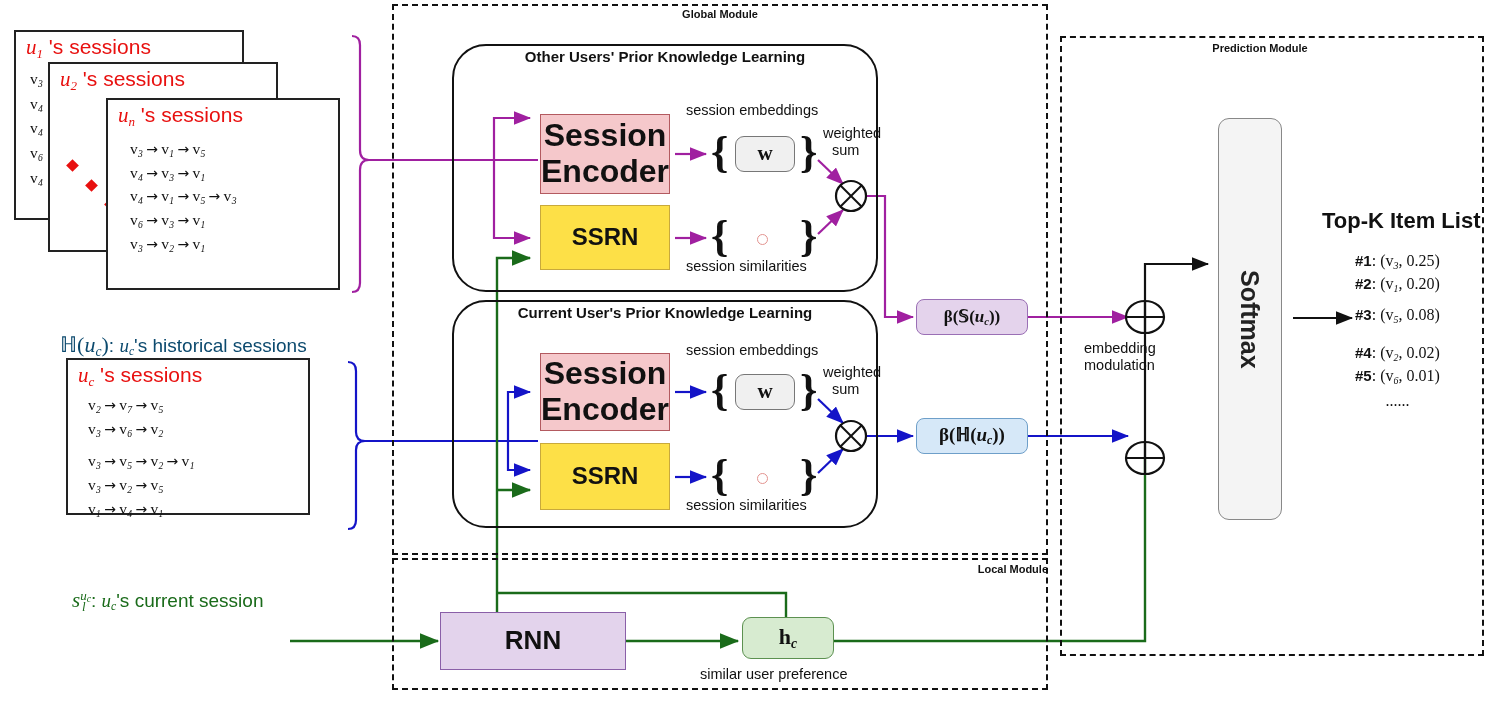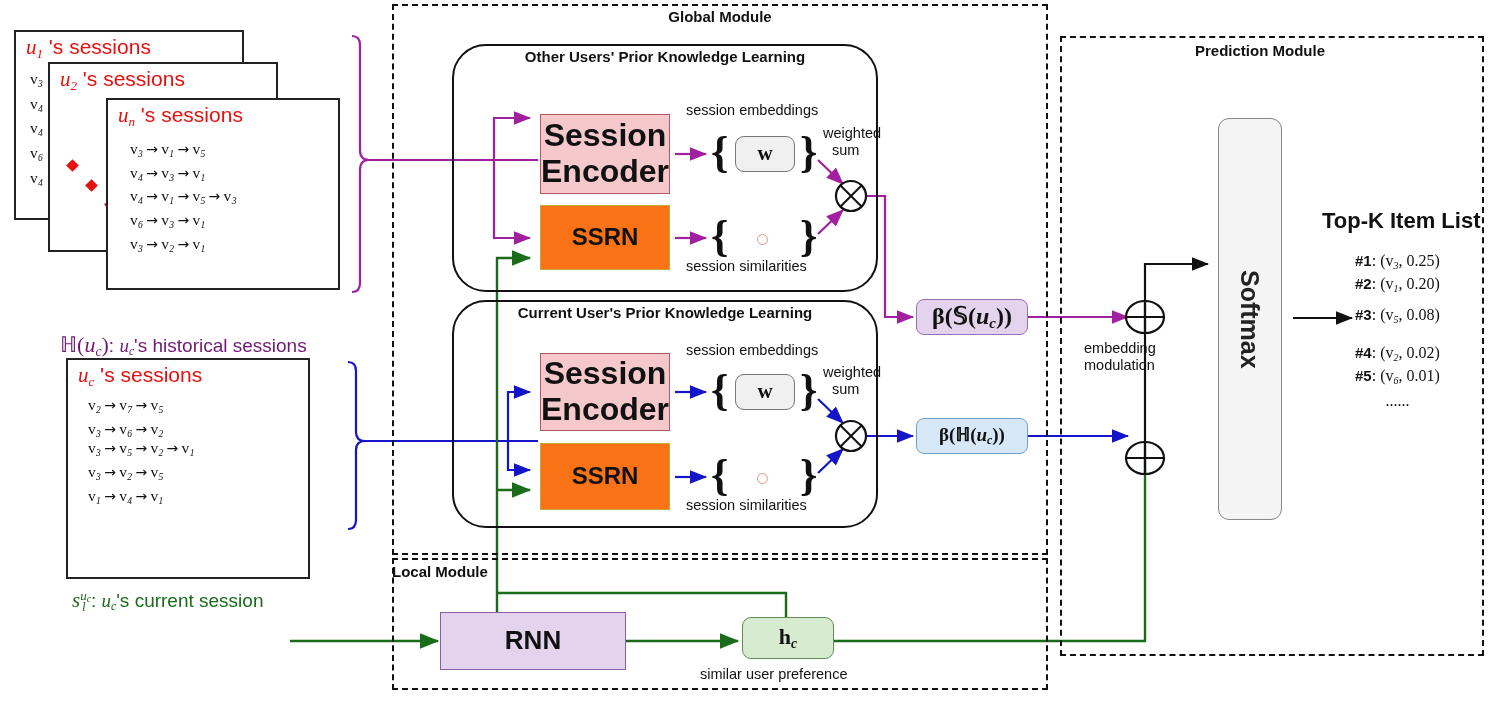--- a/index.html
+++ b/index.html
@@ -7,47 +7,47 @@
   #stage{position:relative;width:1492px;height:704px;background:#fff;overflow:hidden;}
   .abs{position:absolute;}
   .ser{font-family:"Liberation Serif", serif;}
   .it{font-style:italic;}
   .sub{font-size:0.62em;vertical-align:-0.28em;font-style:italic;}
   .sup{font-size:0.62em;vertical-align:0.52em;font-style:italic;}
 
   
   .grp-title{font-size:19px;white-space:nowrap;}
   .t-purple{color:#a020a0;}
-  .t-blue{color:#701a75;}
+  .t-blue{color:#0c4a6e;}
   .t-green{color:#1a6b1a;}
 
   
   .card{background:#fff;border:2.5px solid #222;box-sizing:border-box;}
   .card-title{color:#e8100f;font-size:21px;font-weight:400;white-space:nowrap;}
   .seq{font-family:"Liberation Serif", serif;font-size:15.5px;color:#111;white-space:nowrap;letter-spacing:.3px;}
   .seq .arr{font-family:"DejaVu Sans", sans-serif;font-size:14px;padding:0 3px;}
   .diamond{width:9px;height:9px;background:#e8100f;transform:rotate(45deg);}
 
   
   .dashed{border:2.5px dashed #111;box-sizing:border-box;background:transparent;}
-  .mod-title{font-size:15px;font-weight:bold;color:#111;white-space:nowrap;}
+  .mod-title{font-size:11px;font-weight:bold;color:#111;white-space:nowrap;}
 
   
   .round-panel{border:2.5px solid #111;border-radius:34px;box-sizing:border-box;background:transparent;}
   .panel-title{font-size:15px;font-weight:bold;color:#111;white-space:nowrap;}
 
   
   .blk{box-sizing:border-box;display:flex;align-items:center;justify-content:center;
        text-align:center;font-weight:bold;color:#111;line-height:1.12;}
   .blk-enc{background:#f5c8cb;border:1.6px solid #b35a60;font-size:32px;}
-  .blk-ssrn{background:#f97316;border:1.6px solid #c8a93c;font-size:24px;text-align:center;}
+  .blk-ssrn{background:#fde047;border:1.6px solid #c8a93c;font-size:24px;text-align:center;}
   .blk-rnn{background:#e3d3ec;border:1.6px solid #8a5fa8;font-size:26px;}
   .blk-hc{background:#d7ebd0;border:1.6px solid #5c9150;border-radius:9px;font-size:22px;}
   .blk-w{background:#f0f0f0;border:1.6px solid #777;border-radius:9px;font-size:21px;}
-  .blk-beta-s{background:#e4d3ec;border:1.6px solid #9a6fb5;border-radius:8px;font-size:24px;}
+  .blk-beta-s{background:#e4d3ec;border:1.6px solid #9a6fb5;border-radius:8px;font-size:17px;}
   .blk-beta-h{background:#d6e8f8;border:1.6px solid #6e9fc9;border-radius:8px;font-size:19px;}
   .blk-softmax{background:#f4f4f4;border:1.6px solid #888;border-radius:11px;}
   .softmax-txt{font-size:25px;font-weight:bold;color:#222;writing-mode:vertical-rl;}
 
   .cur-sess{border:2px solid #1a6b1a;border-radius:9px;background:#fff;box-sizing:border-box;
             display:flex;align-items:center;justify-content:center;}
   .cur-sess .seq{font-size:17px;}
 
   
   .small-lbl{font-size:14.5px;color:#111;white-space:nowrap;}
@@ -177,28 +177,28 @@
       <div class="seq" style="margin-top:5px">v<span class="sub">4</span><span class="arr">→</span>v<span class="sub">1</span><span class="arr">→</span>v<span class="sub">5</span><span class="arr">→</span>v<span class="sub">3</span></div>
       <div class="seq" style="margin-top:5px">v<span class="sub">6</span><span class="arr">→</span>v<span class="sub">3</span><span class="arr">→</span>v<span class="sub">1</span></div>
       <div class="seq" style="margin-top:5px">v<span class="sub">3</span><span class="arr">→</span>v<span class="sub">2</span><span class="arr">→</span>v<span class="sub">1</span></div>
     </div>
   </div>
 
   <div class="abs grp-title t-blue" style="left:60px;top:328px;">
     <span class="ser" style="font-size:22px;">ℍ(<span class="it">u<span class="sub">c</span></span>)</span><span>: </span><span class="ser it">u<span class="sub">c</span></span><span>'s historical sessions</span>
   </div>
 
-  <div class="abs card" style="left:66px;top:358px;width:244px;height:221px;">
+  <div class="abs card" style="left:66px;top:358px;width:244px;height:157px;">
     <div class="abs card-title" style="left:10px;top:3px;">
       <span class="ser it">u<span class="sub">c</span></span>&nbsp;'s sessions
     </div>
     <div class="abs" style="left:20px;top:36px;">
       <div class="seq">v<span class="sub">2</span><span class="arr">→</span>v<span class="sub">7</span><span class="arr">→</span>v<span class="sub">5</span></div>
       <div class="seq" style="margin-top:5px">v<span class="sub">3</span><span class="arr">→</span>v<span class="sub">6</span><span class="arr">→</span>v<span class="sub">2</span></div>
-      <div class="seq" style="margin-top:1px">v<span class="sub">3</span><span class="arr">→</span>v<span class="sub">5</span><span class="arr">→</span>v<span class="sub">2</span><span class="arr">→</span>v<span class="sub">1</span></div>
+      <div class="seq" style="margin-top:14px">v<span class="sub">3</span><span class="arr">→</span>v<span class="sub">5</span><span class="arr">→</span>v<span class="sub">2</span><span class="arr">→</span>v<span class="sub">1</span></div>
       <div class="seq" style="margin-top:5px">v<span class="sub">3</span><span class="arr">→</span>v<span class="sub">2</span><span class="arr">→</span>v<span class="sub">5</span></div>
       <div class="seq" style="margin-top:5px">v<span class="sub">1</span><span class="arr">→</span>v<span class="sub">4</span><span class="arr">→</span>v<span class="sub">1</span></div>
     </div>
   </div>
 
   <div class="abs grp-title t-green" style="left:72px;top:588px;">
     <span class="ser it" style="font-size:21px;">s<span class="sup">u<span style="font-size:.75em;vertical-align:-.25em;">c</span></span><span class="sub" style="margin-left:-9px;">l</span></span><span>&nbsp;: </span><span class="ser it">u<span class="sub">c</span></span><span>'s current session</span>
   </div>
 
 
@@ -256,21 +256,21 @@
   <div class="abs small-lbl" style="left:686px;top:497px;">session similarities</div>
 
   <div class="abs blk blk-beta-s" style="left:916px;top:299px;width:112px;height:36px;">
     <span class="ser">β(𝕊(<span class="it">u<span class="sub">c</span></span>))</span>
   </div>
   <div class="abs blk blk-beta-h" style="left:916px;top:418px;width:112px;height:36px;">
     <span class="ser">β(ℍ(<span class="it">u<span class="sub">c</span></span>))</span>
   </div>
 
   <div class="abs dashed" style="left:392px;top:558px;width:656px;height:132px;"></div>
-  <div class="abs mod-title" style="left:392px;top:563px;width:656px;text-align:left;">Local Module</div>
+  <div class="abs mod-title" style="left:392px;top:563px;width:656px;text-align:right;">Local Module</div>
 
   <div class="abs blk blk-rnn" style="left:440px;top:612px;width:186px;height:58px;">
     <span>RNN</span>
   </div>
   <div class="abs blk blk-hc" style="left:742px;top:617px;width:92px;height:42px;">
     <span class="ser" style="font-weight:bold;">h<span class="sub">c</span></span>
   </div>
   <div class="abs small-lbl" style="left:700px;top:666px;">similar user preference</div>
 
   <div class="abs dashed" style="left:1060px;top:36px;width:424px;height:620px;"></div>

